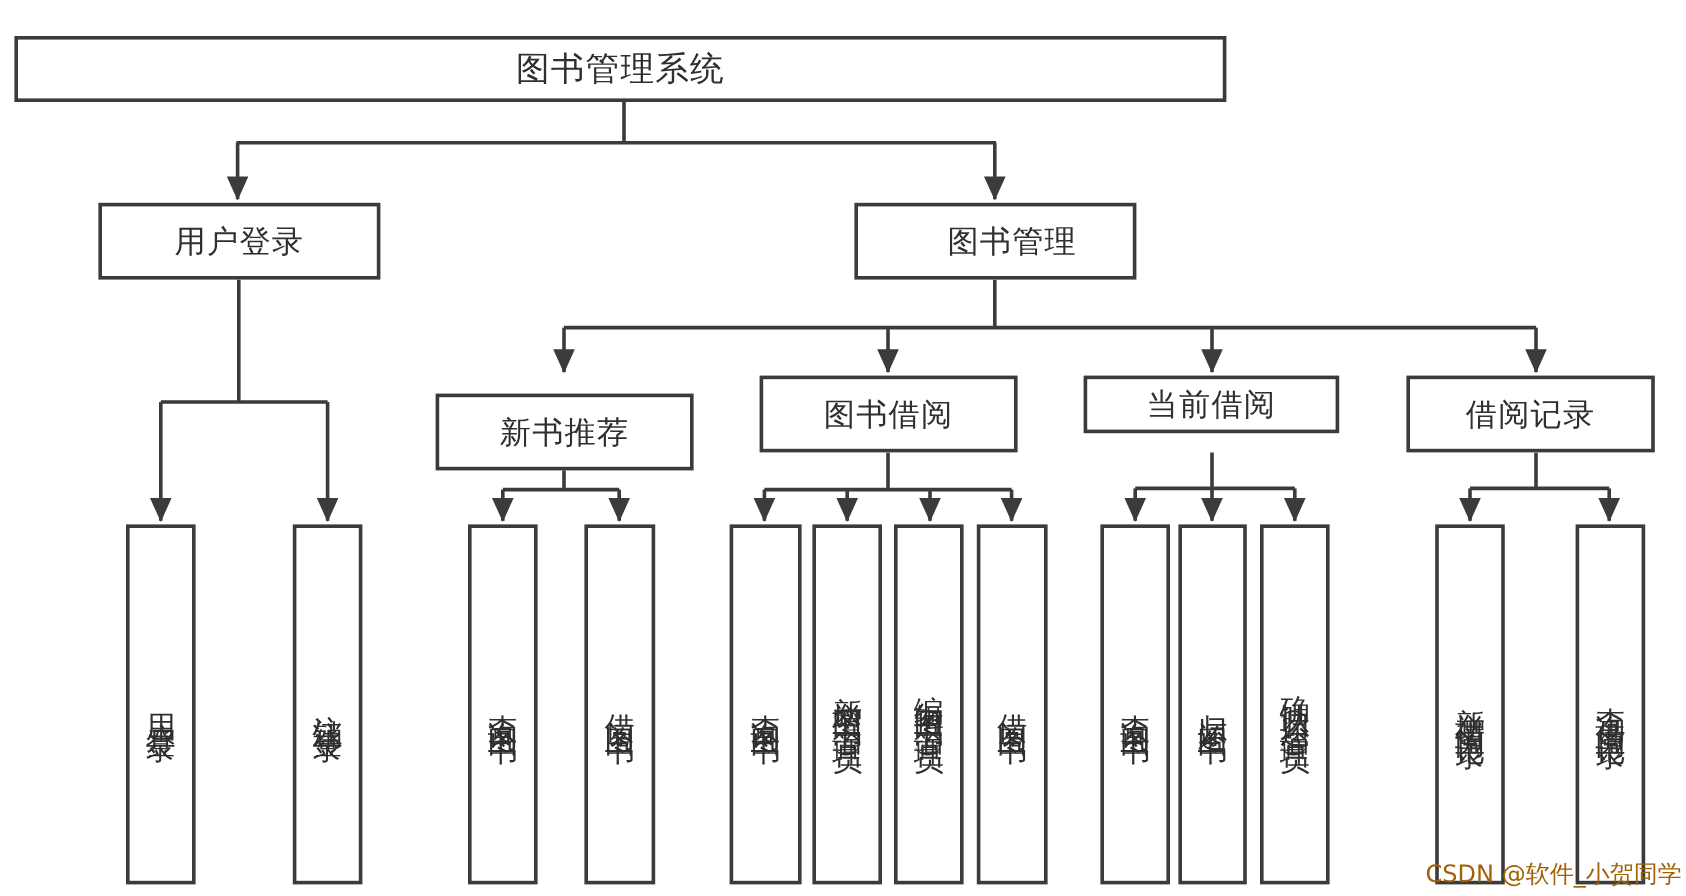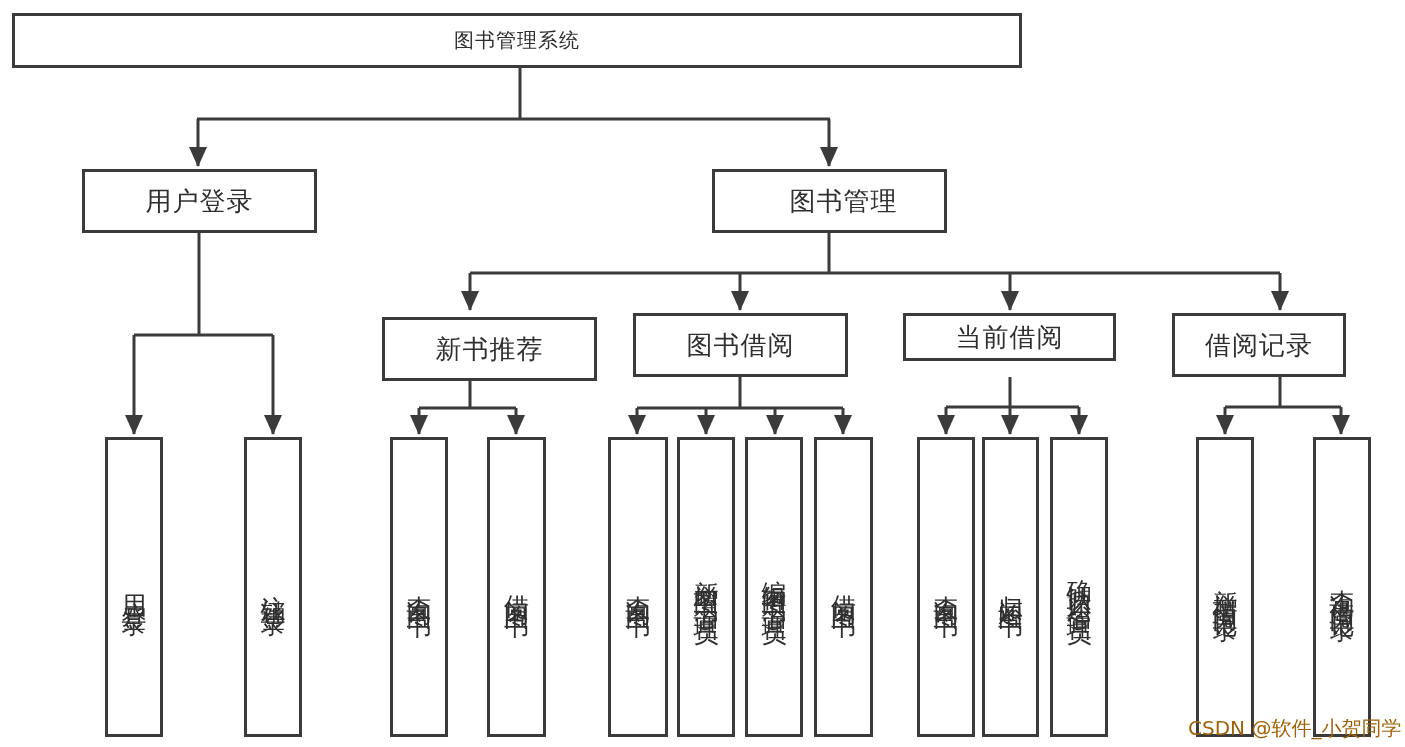--- a/index.html
+++ b/index.html
@@ -21,21 +21,21 @@
     position: absolute;
     box-sizing: border-box;
     border: 3px solid #3b3b3b;
     background: #ffffff;
     display: flex;
     align-items: center;
     justify-content: center;
     color: #2f2f2f;
   }
   .h-node { font-size: 26px; letter-spacing: 1px; white-space: nowrap; }
-  .root-node { font-size: 20px; }
+  .root-node { font-size: 28px; margin-top: 17px; }
   .leaf span.v-label {
     writing-mode: vertical-rl;
     text-orientation: mixed;
     font-size: 25px;
     line-height: 1;
     letter-spacing: 6px;
   }
   .watermark {
     position: absolute;
     left: 1188px;
@@ -97,30 +97,30 @@
     <span>图书管理系统</span>
   </div>
 
   <div class="node h-node" style="left:82px;top:169px;width:235px;height:64px;">
     <span>用户登录</span>
   </div>
   <div class="node h-node" style="left:712px;top:169px;width:235px;height:64px;padding-left:28px;">
     <span>图书管理</span>
   </div>
 
-  <div class="node h-node" style="left:363px;top:317px;width:215px;height:64px;margin-left:19px;">
+  <div class="node h-node" style="left:363px;top:328px;width:215px;height:64px;">
     <span>新书推荐</span>
   </div>
   <div class="node h-node" style="left:633px;top:313px;width:215px;height:64px;">
     <span>图书借阅</span>
   </div>
   <div class="node h-node" style="left:903px;top:313px;width:213px;height:48px;">
     <span>当前借阅</span>
   </div>
-  <div class="node h-node" style="left:1172px;top:313px;width:174px;height:64px;">
+  <div class="node h-node" style="left:1172px;top:313px;width:207px;height:64px;">
     <span>借阅记录</span>
   </div>
 
   <div class="node leaf" style="left:105px;top:437px;width:58px;height:300px;">
     <span class="v-label">用户登录</span>
   </div>
   <div class="node leaf" style="left:244px;top:437px;width:58px;height:300px;">
     <span class="v-label">注销登录</span>
   </div>
 

